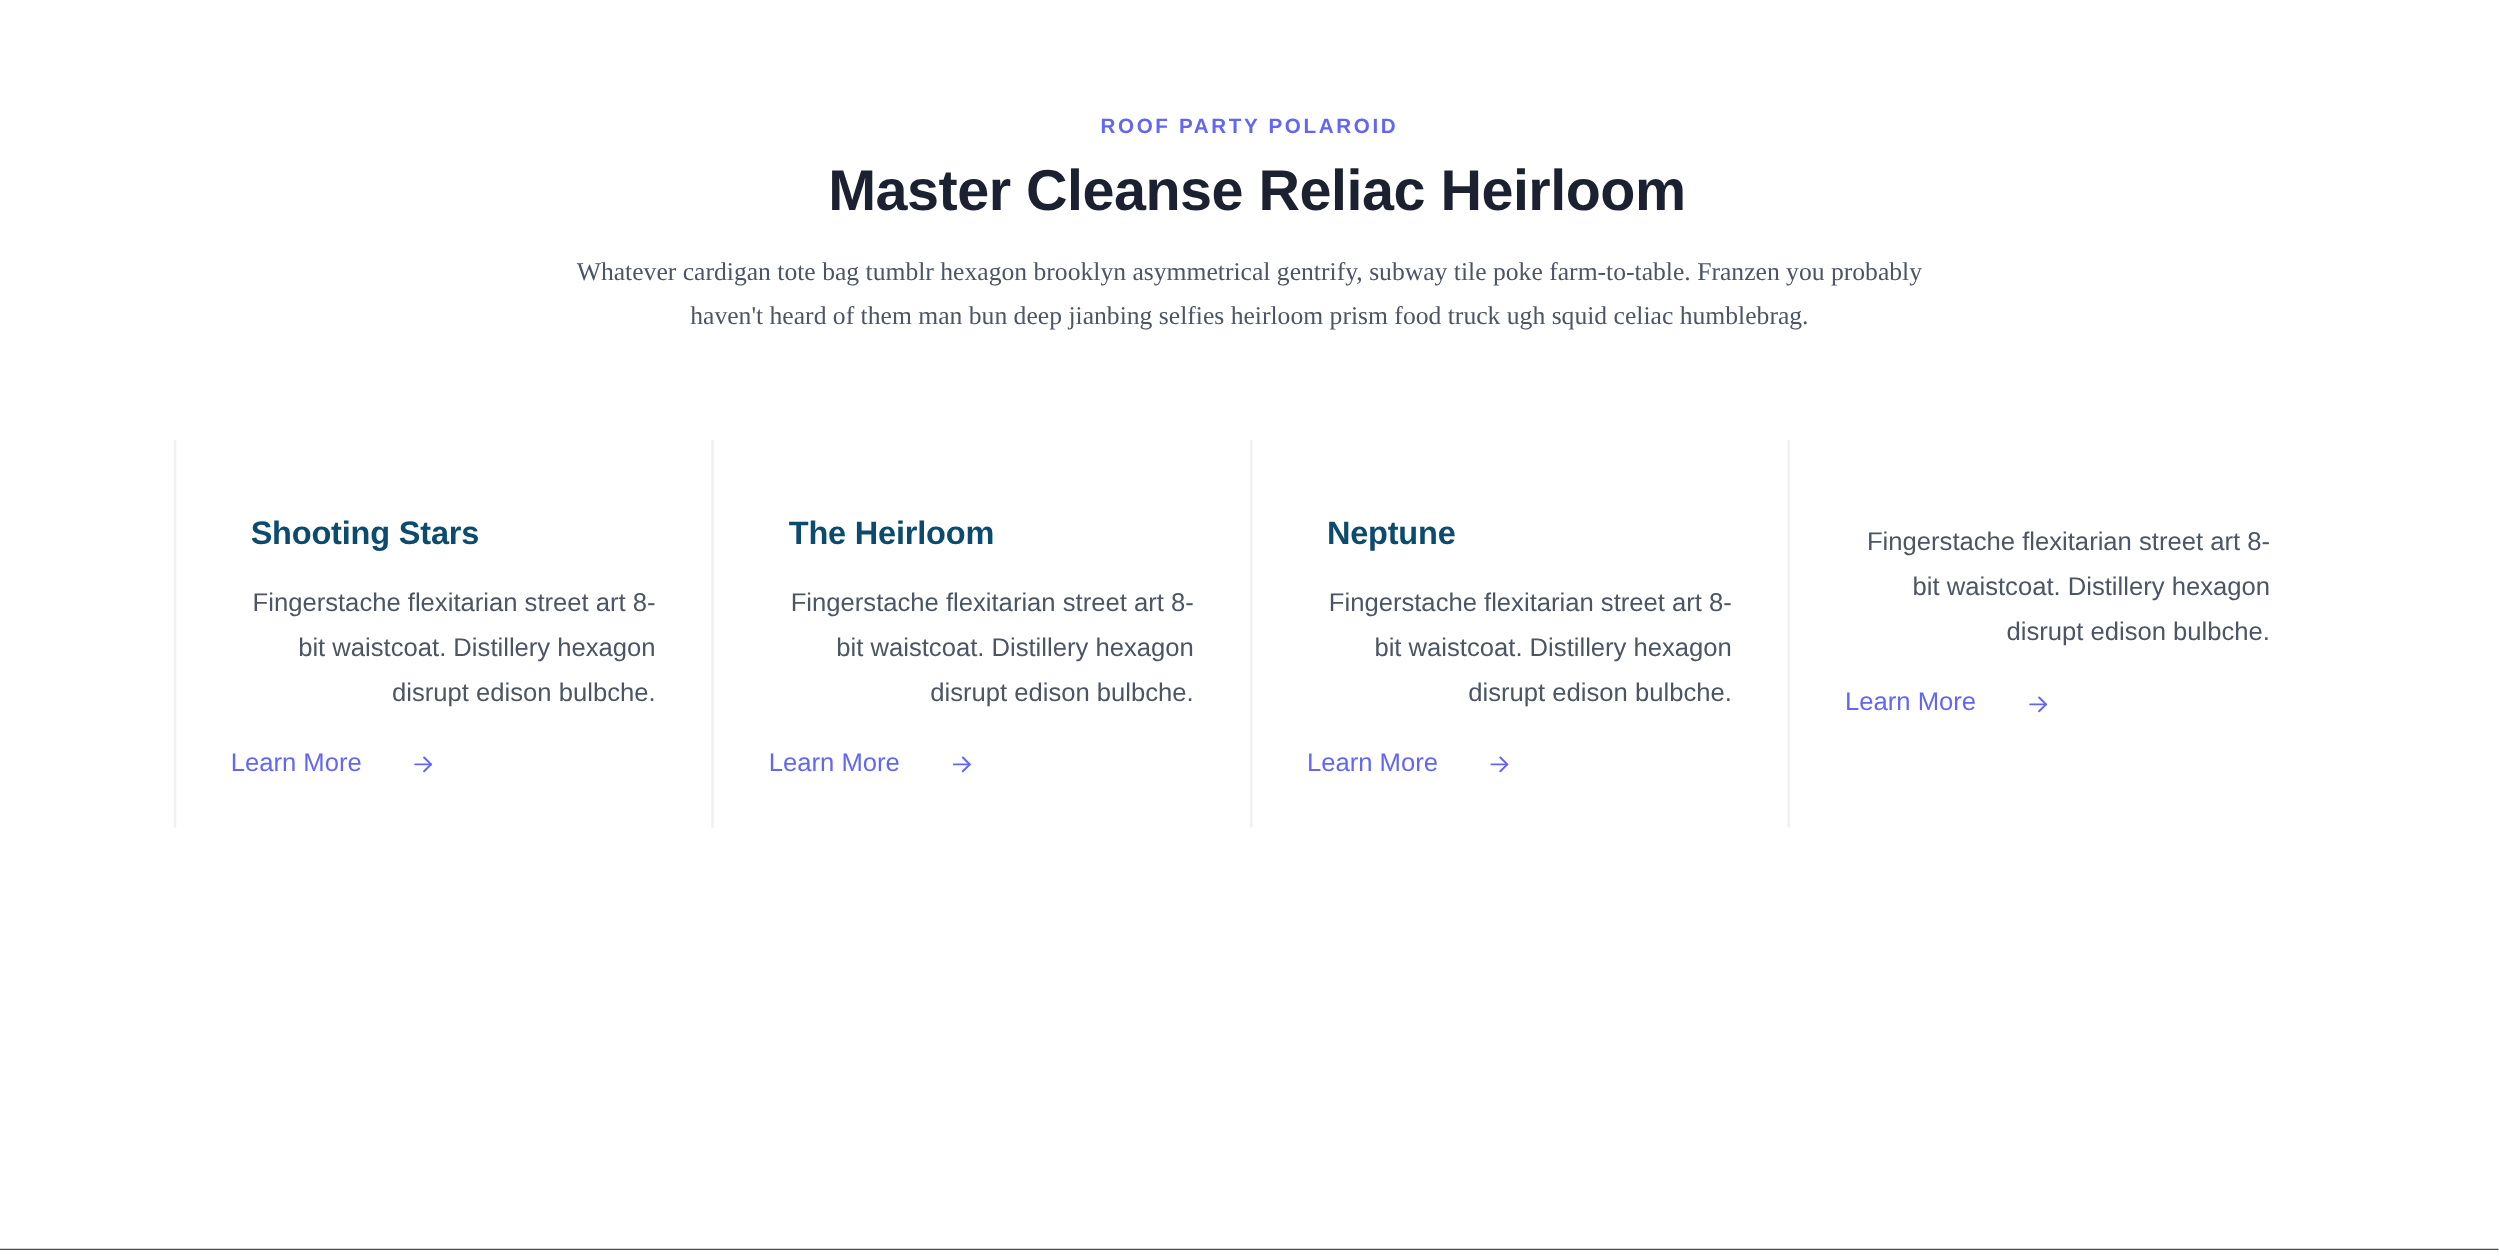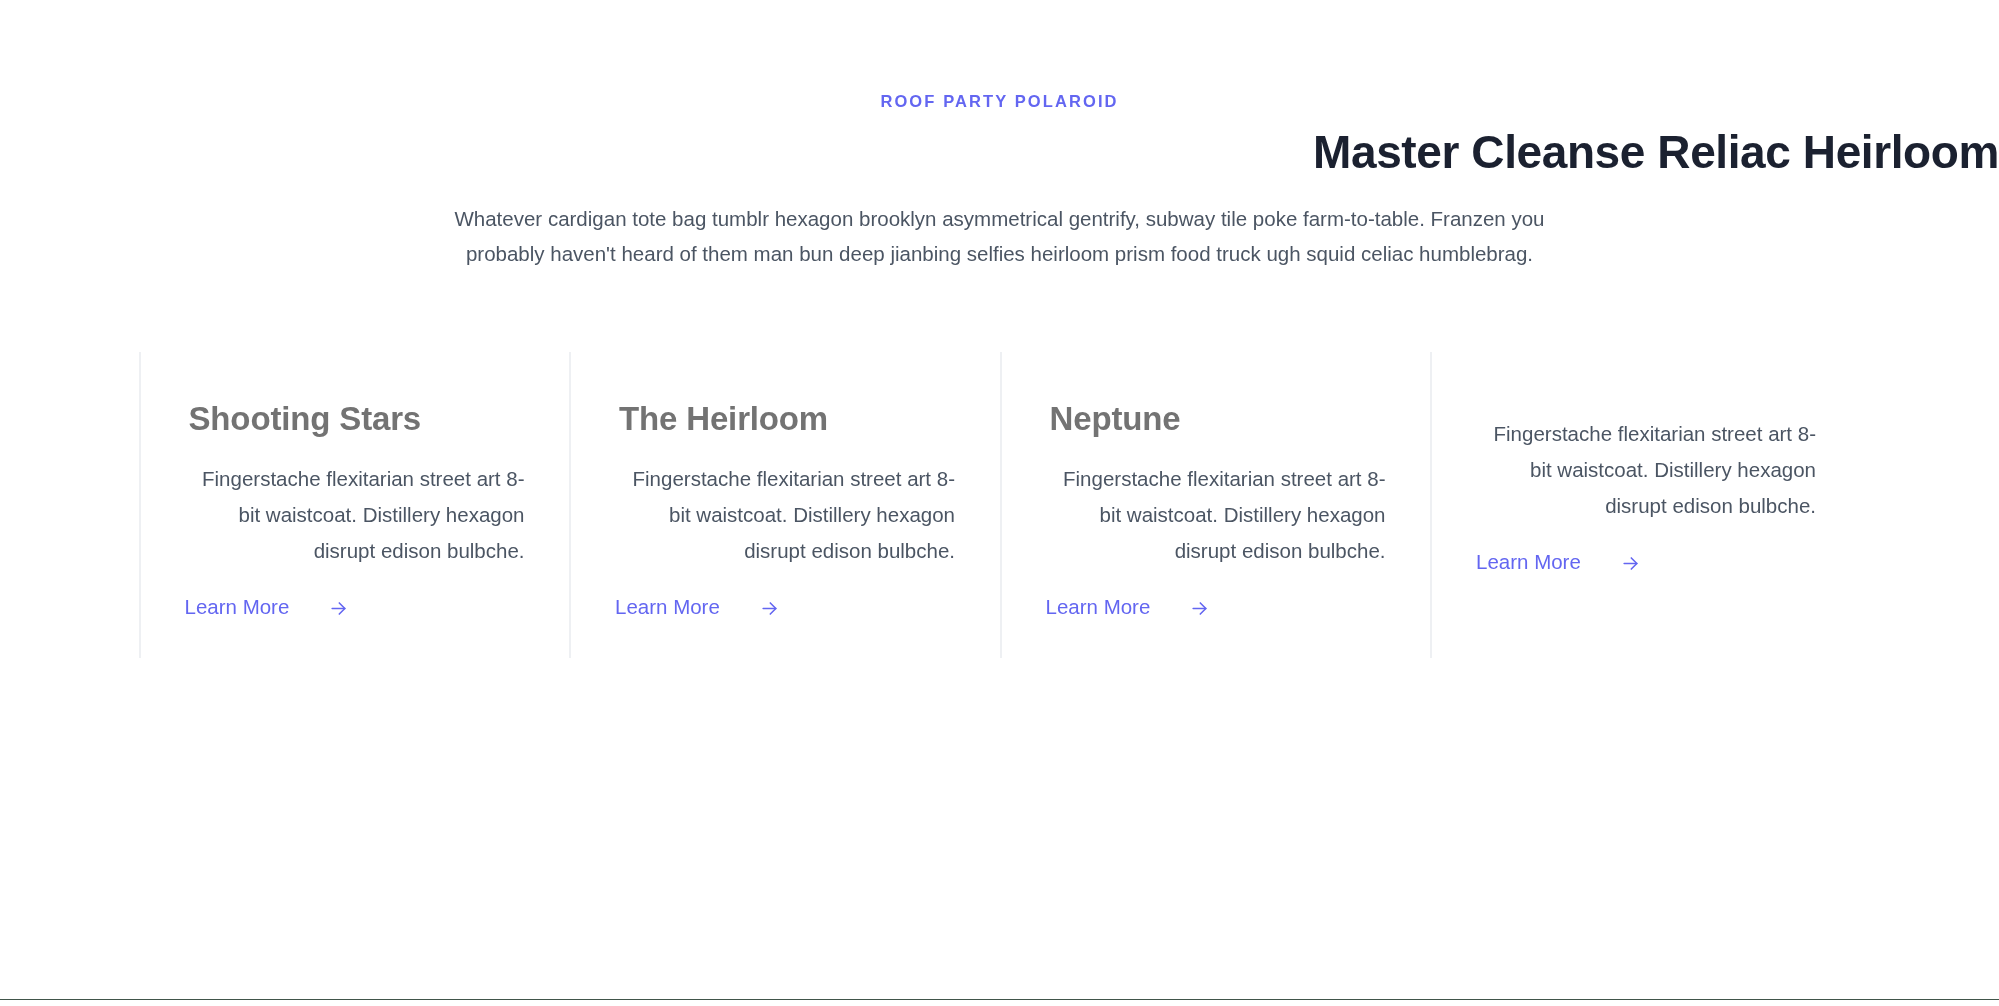--- a/index.html
+++ b/index.html
@@ -39,54 +39,54 @@
     margin: 0;
   }
 
   .hero-title {
     margin: 13px 0 0 12px;
     font-size: 46px;
     line-height: 1.18;
     font-weight: 700;
     letter-spacing: -0.4px;
     color: #1b2130;
-    text-align: right;
   }
 
   .hero-sub {
     margin: 22px auto 0 auto;
     width: 1110px;
     font-size: 20.5px;
     line-height: 35px;
     color: #4b5563;
     font-weight: 400;
+    font-family: Liberation Serif, serif;
   }
 
   
   .cards {
     display: flex;
     width: 1722px;
     margin: 0 auto;
     padding-top: 81px;
   }
 
   .card {
     flex: 1 1 0;
     border-left: 2px solid #eef0f3;
     padding: 42px 40px 40px 44px;
     min-height: 280px;
   }
 
   .card-title {
-    margin: 4px;
-    font-size: 33px;
+    margin: 16px;
+    font-size: 26px;
     line-height: 1.25;
     font-weight: 700;
     letter-spacing: -0.15px;
-    color: #737373;
+    color: #0c4a6e;
   }
 
   .card-body {
     margin: 22px 0 0 0;
     font-size: 20.5px;
     line-height: 36px;
     color: #4b5563;
     max-width: 340px;
     text-align: right;
   }

